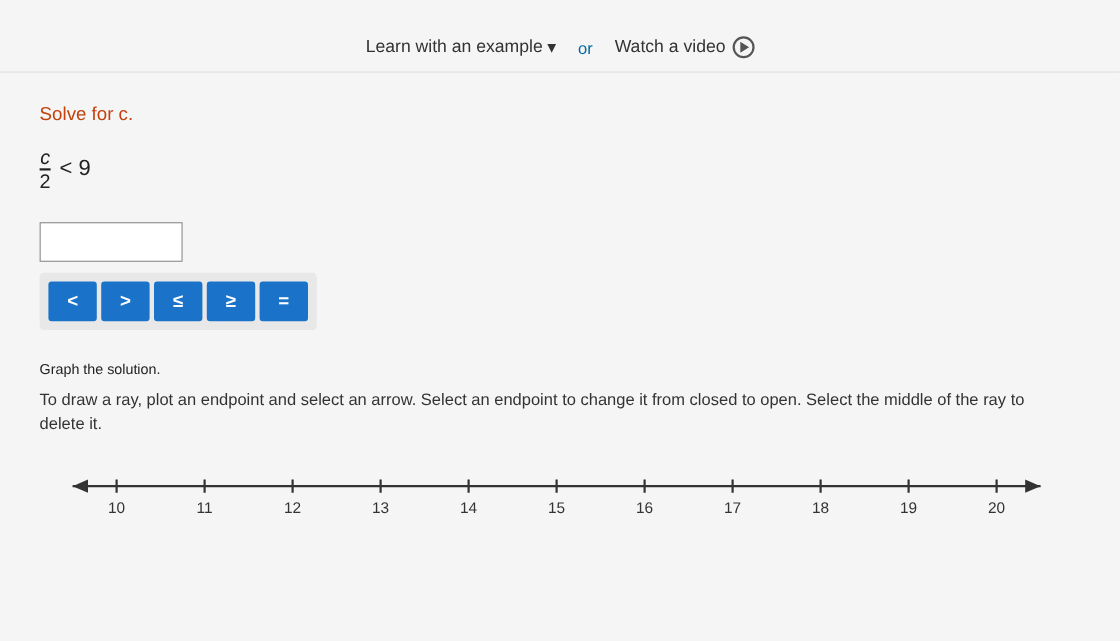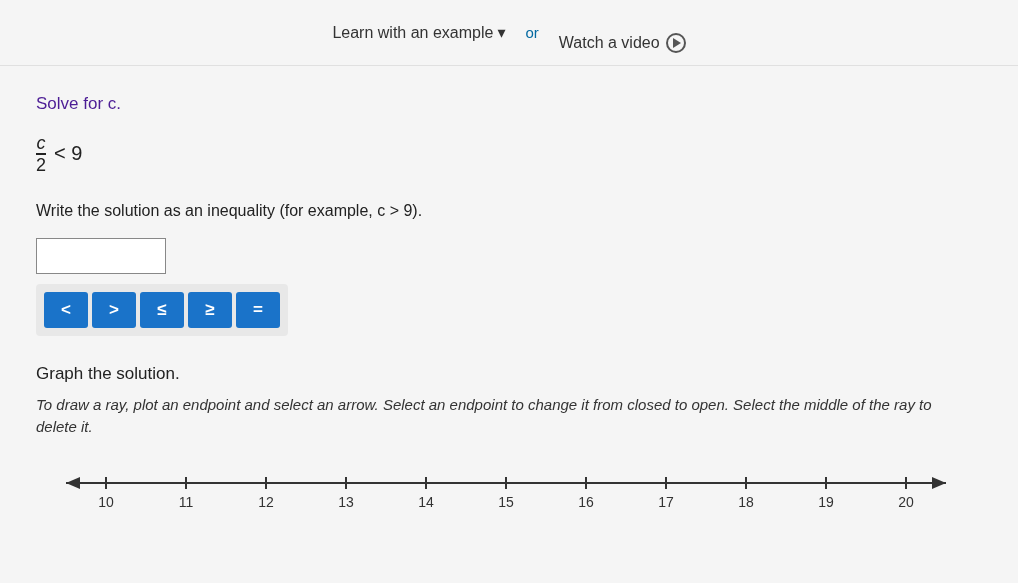--- a/index.html
+++ b/index.html
@@ -9,21 +9,21 @@
       font-size: 16px;
       color: #222;
       width: 1018px;
       min-height: 583px;
       position: relative;
     }
 
     
     .top-bar {
       display: flex;
-      align-items: center;
+      align-items: flex-end;
       justify-content: center;
       padding: 12px 20px;
       background: #f5f5f5;
       border-bottom: 1px solid #e0e0e0;
       gap: 20px;
     }
     .top-bar-learn {
       font-size: 16px;
       color: #333;
       cursor: pointer;
@@ -63,21 +63,21 @@
     }
 
     
     .main-content {
       padding: 28px 36px;
     }
 
     .solve-label {
       font-size: 17px;
       margin-bottom: 20px;
-      color: #4c1d95;
+      color: #c2410c;
     }
 
     .fraction-row {
       display: flex;
       align-items: center;
       gap: 8px;
       margin-bottom: 28px;
       font-size: 20px;
     }
     .fraction {
@@ -137,27 +137,26 @@
       width: 44px;
       height: 36px;
       cursor: pointer;
       display: flex;
       align-items: center;
       justify-content: center;
       font-weight: bold;
     }
 
     .graph-label {
-      font-size: 17px;
+      font-size: 13px;
       margin-bottom: 10px;
       color: #222;
     }
 
     .graph-instruction {
-      font-style: italic;
       font-size: 15px;
       color: #333;
       margin-bottom: 22px;
       max-width: 900px;
       line-height: 1.5;
     }
 
     
     .number-line-container {
       position: relative;
@@ -195,21 +194,20 @@
 
   <div class="fraction-row">
     <div class="fraction">
       <span class="fraction-num">c</span>
       <div class="fraction-line"></div>
       <span class="fraction-den">2</span>
     </div>
     <span class="inequality-text">&lt; 9</span>
   </div>
 
-  <div class="write-instruction">Write the solution as an inequality (for example, c &gt; 9).</div>
 
   <div class="answer-box"></div>
 
   <div class="symbol-buttons">
     <button class="sym-btn">&lt;</button>
     <button class="sym-btn">&gt;</button>
     <button class="sym-btn">≤</button>
     <button class="sym-btn">≥</button>
     <button class="sym-btn">=</button>
   </div>

